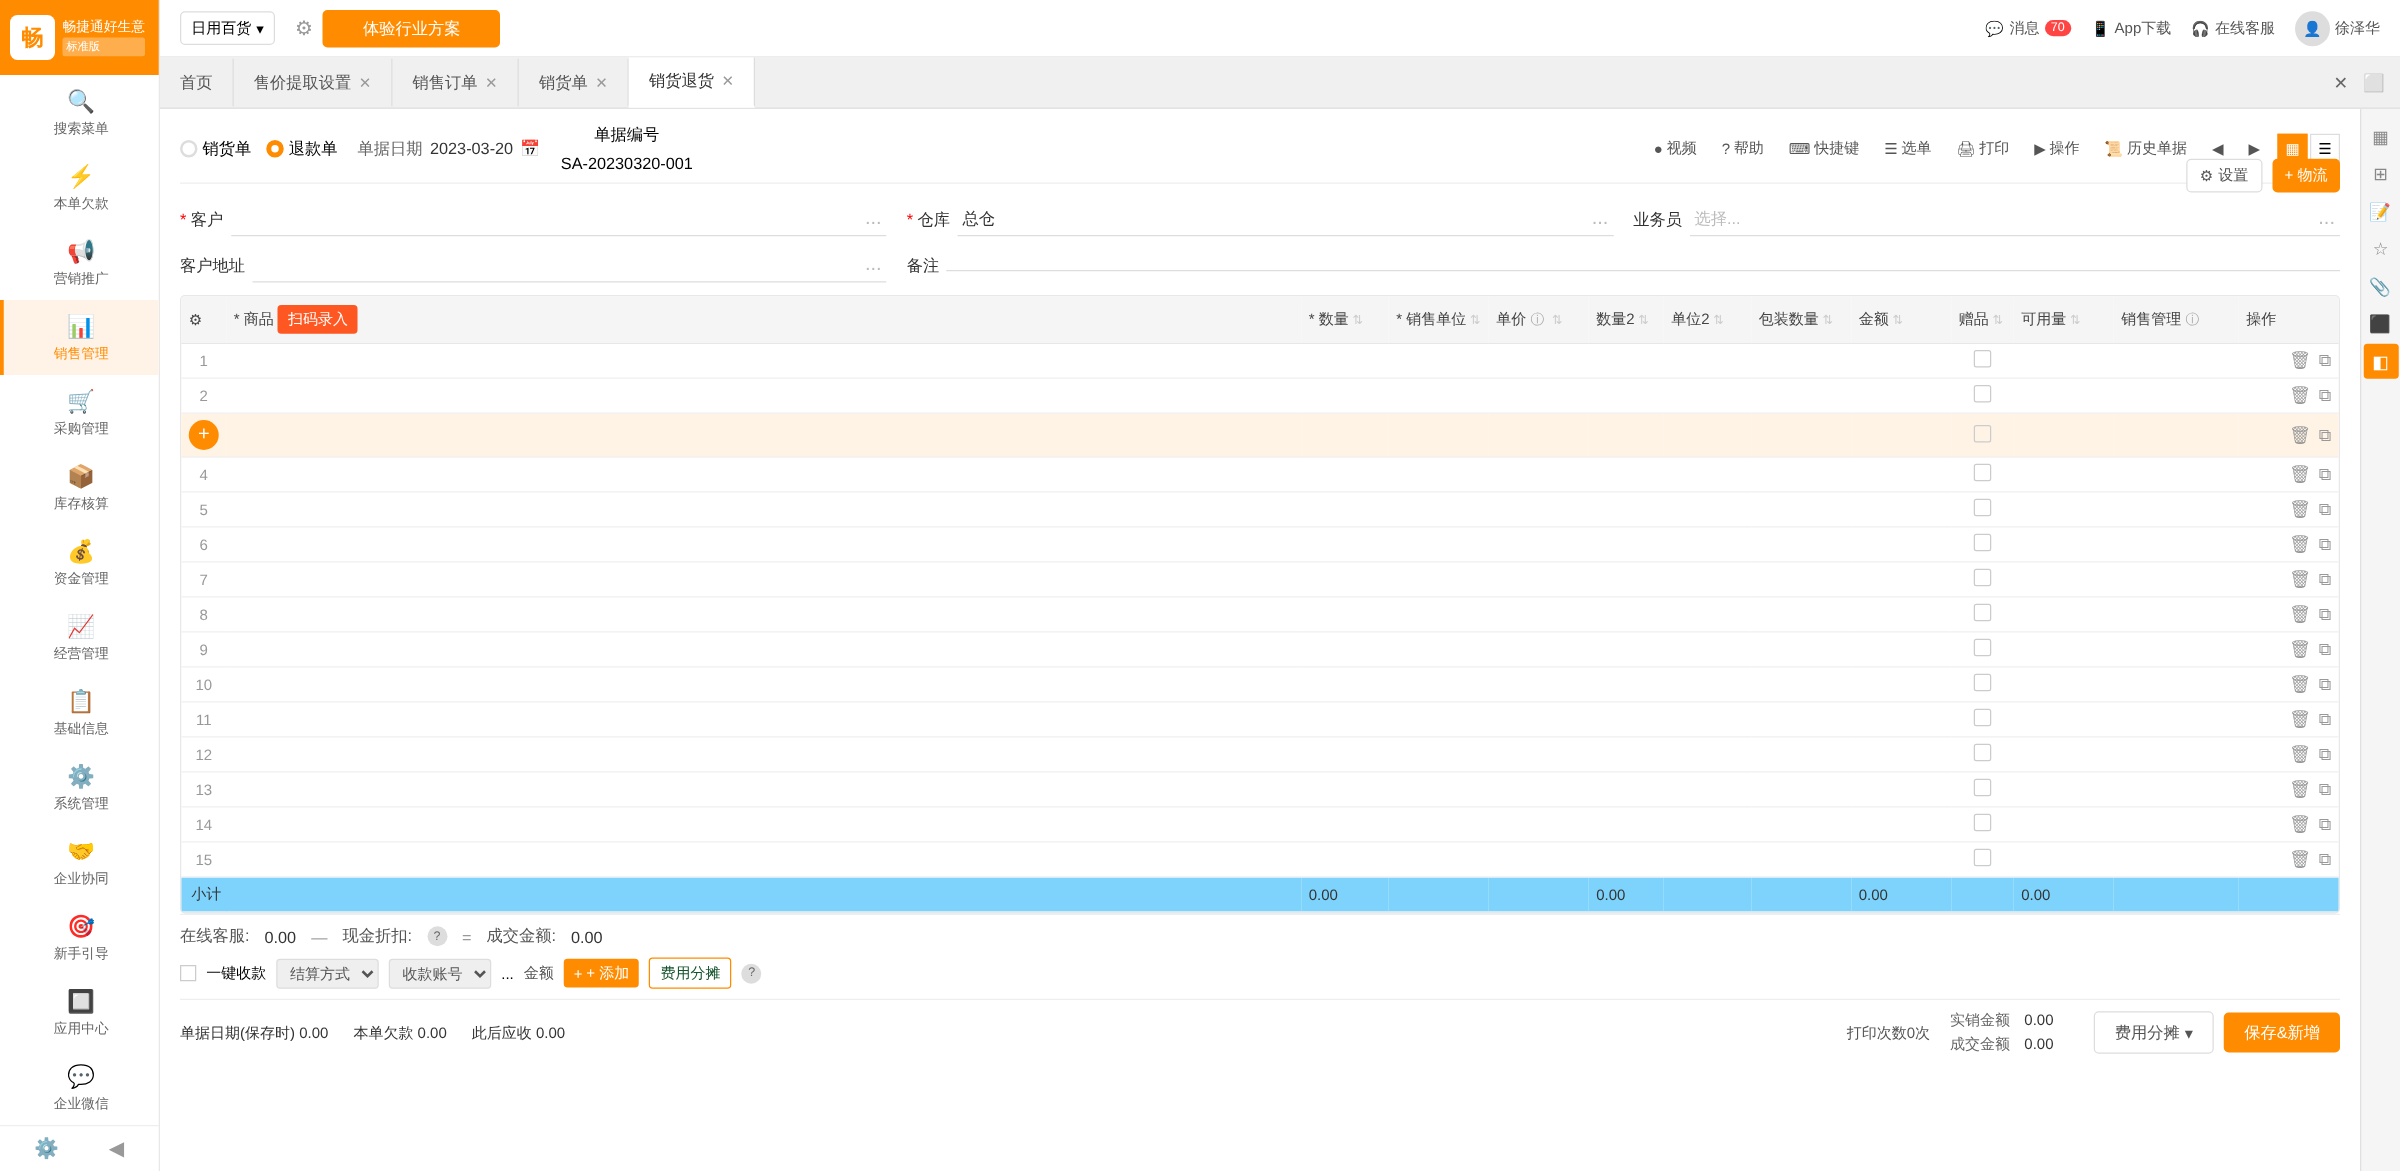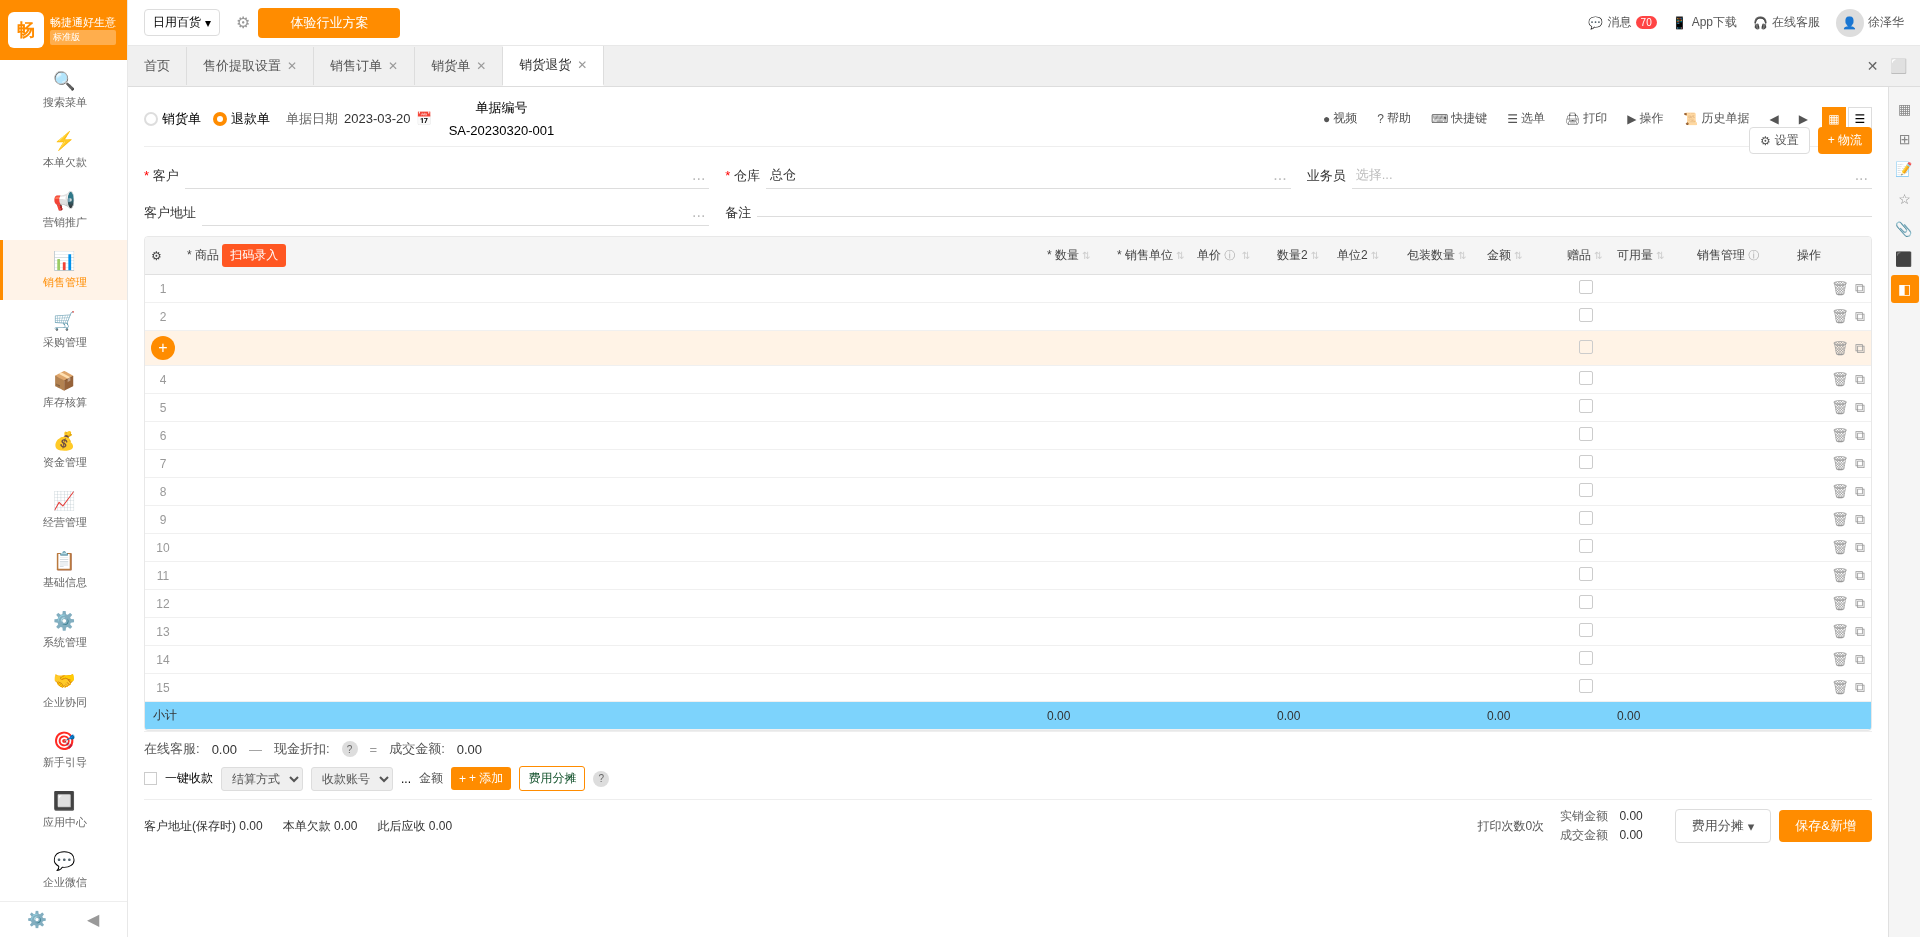--- a/index.html
+++ b/index.html
@@ -735,21 +735,21 @@
             <span>+ 添加</span>
           </button>
           <button class="footer-split-btn">费用分摊</button>
           <span class="footer-qmark">?</span>
         </div>
       </div>
 
       <div class="bottom-bar">
         <div class="bottom-stats">
           <span>
-            <span>客户地址(保存时)</span>
+            <span>单据日期(保存时)</span>
             <span>0.00</span>
           </span>
           <span>
             <span>本单欠款</span>
             <span>0.00</span>
           </span>
           <span>
             <span>此后应收</span>
             <span>0.00</span>
           </span>

